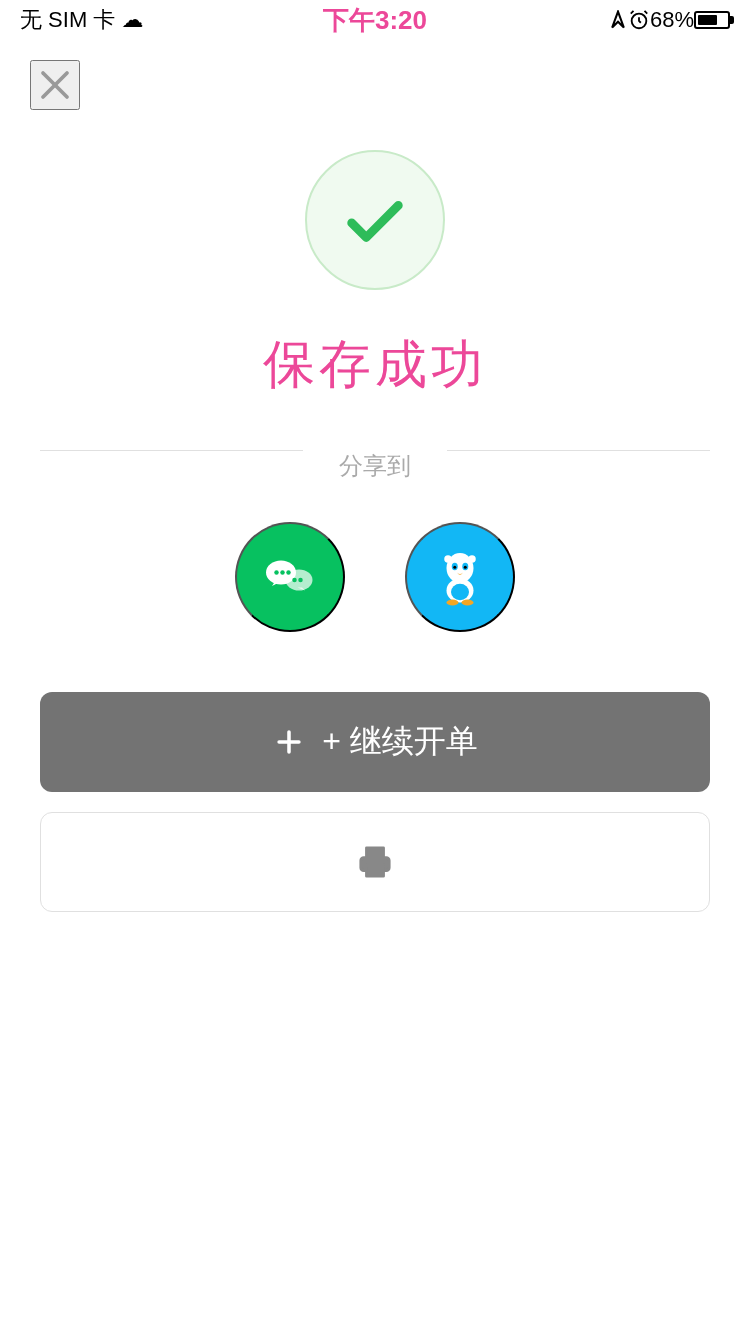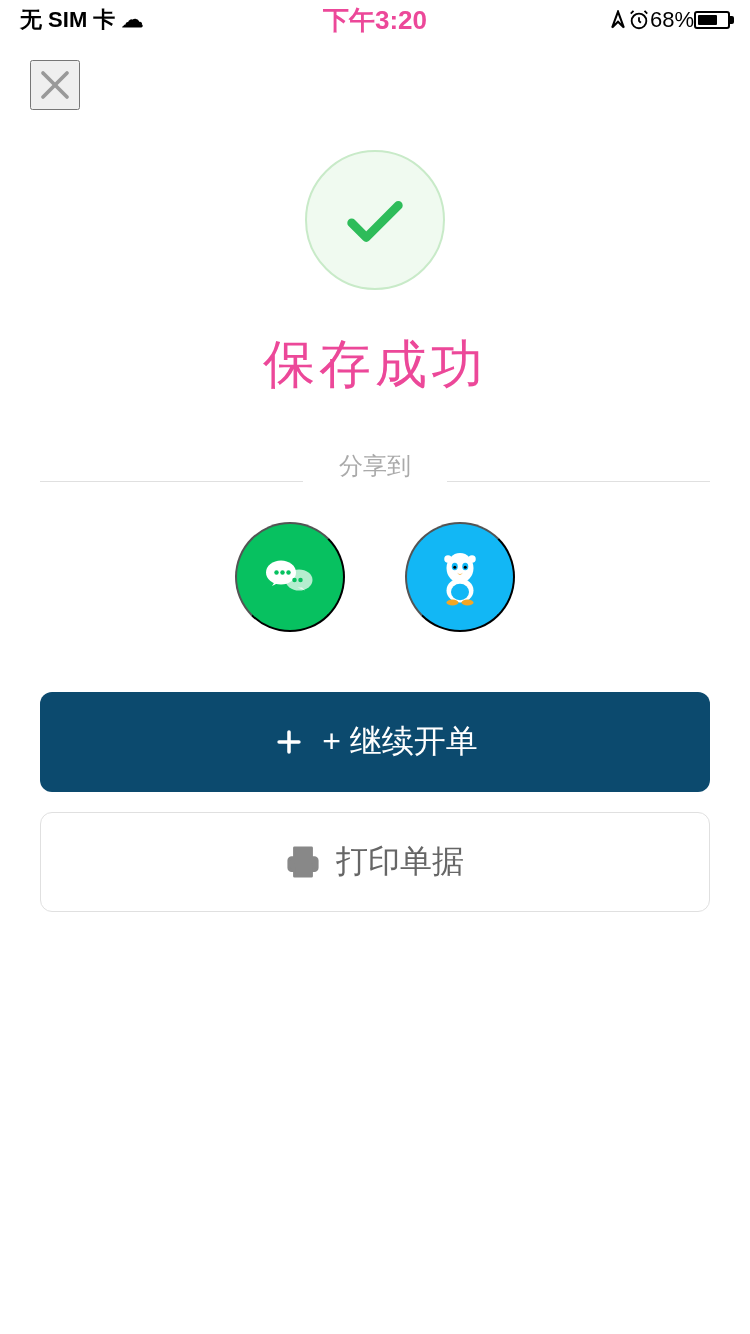--- a/index.html
+++ b/index.html
@@ -24,21 +24,21 @@
       justify-content: space-between;
       padding: 0 20px;
       flex-shrink: 0;
     }
     .status-left {
       display: flex;
       align-items: center;
       gap: 8px;
       font-size: 24px;
       color: #000;
-      font-weight: 700;
+      font-weight: 400;
     }
     .status-center {
       font-size: 26px;
       font-weight: 600;
       color: #ec4899;
       position: absolute;
       left: 50%;
       transform: translateX(-50%);
     }
     .status-right {
@@ -132,21 +132,21 @@
       letter-spacing: 4px;
     }
 
     
     .share-section {
       width: 100%;
       margin-top: 50px;
     }
     .share-divider-row {
       display: flex;
-      align-items: flex-end;
+      align-items: flex-start;
       gap: 36px;
     }
     .share-line {
       flex: 1;
       height: 1px;
       background: #e0e0e0;
     }
     .share-label {
       font-size: 24px;
       color: #aaa;
@@ -194,21 +194,21 @@
       border-radius: 12px;
       border: none;
       display: flex;
       align-items: center;
       justify-content: center;
       gap: 16px;
       font-size: 32px;
       cursor: pointer;
     }
     .action-btn.primary {
-      background: #0c4a6e;
+      background: #737373;
       color: #fff;
     }
     .action-btn.secondary {
       background: #fff;
       color: #666;
       border: 1px solid #e0e0e0;
     }
     .action-btn svg {
       width: 34px;
       height: 34px;
@@ -323,19 +323,18 @@
       </svg>
       <span>+ 继续开单</span>
     </button>
 
     <button class="action-btn secondary">
       <svg viewBox="0 0 24 24" fill="none" stroke="#888" stroke-width="2" stroke-linecap="round" stroke-linejoin="round">
         <polyline points="6 9 6 2 18 2 18 9"></polyline>
         <path d="M6 18H4a2 2 0 0 1-2-2v-5a2 2 0 0 1 2-2h16a2 2 0 0 1 2 2v5a2 2 0 0 1-2 2h-2"></path>
         <rect x="6" y="14" width="12" height="8"></rect>
       </svg>
-      <span>打印单据</span>
     </button>
 
 
   </div>
 
 </div>
 
 </body></html>

